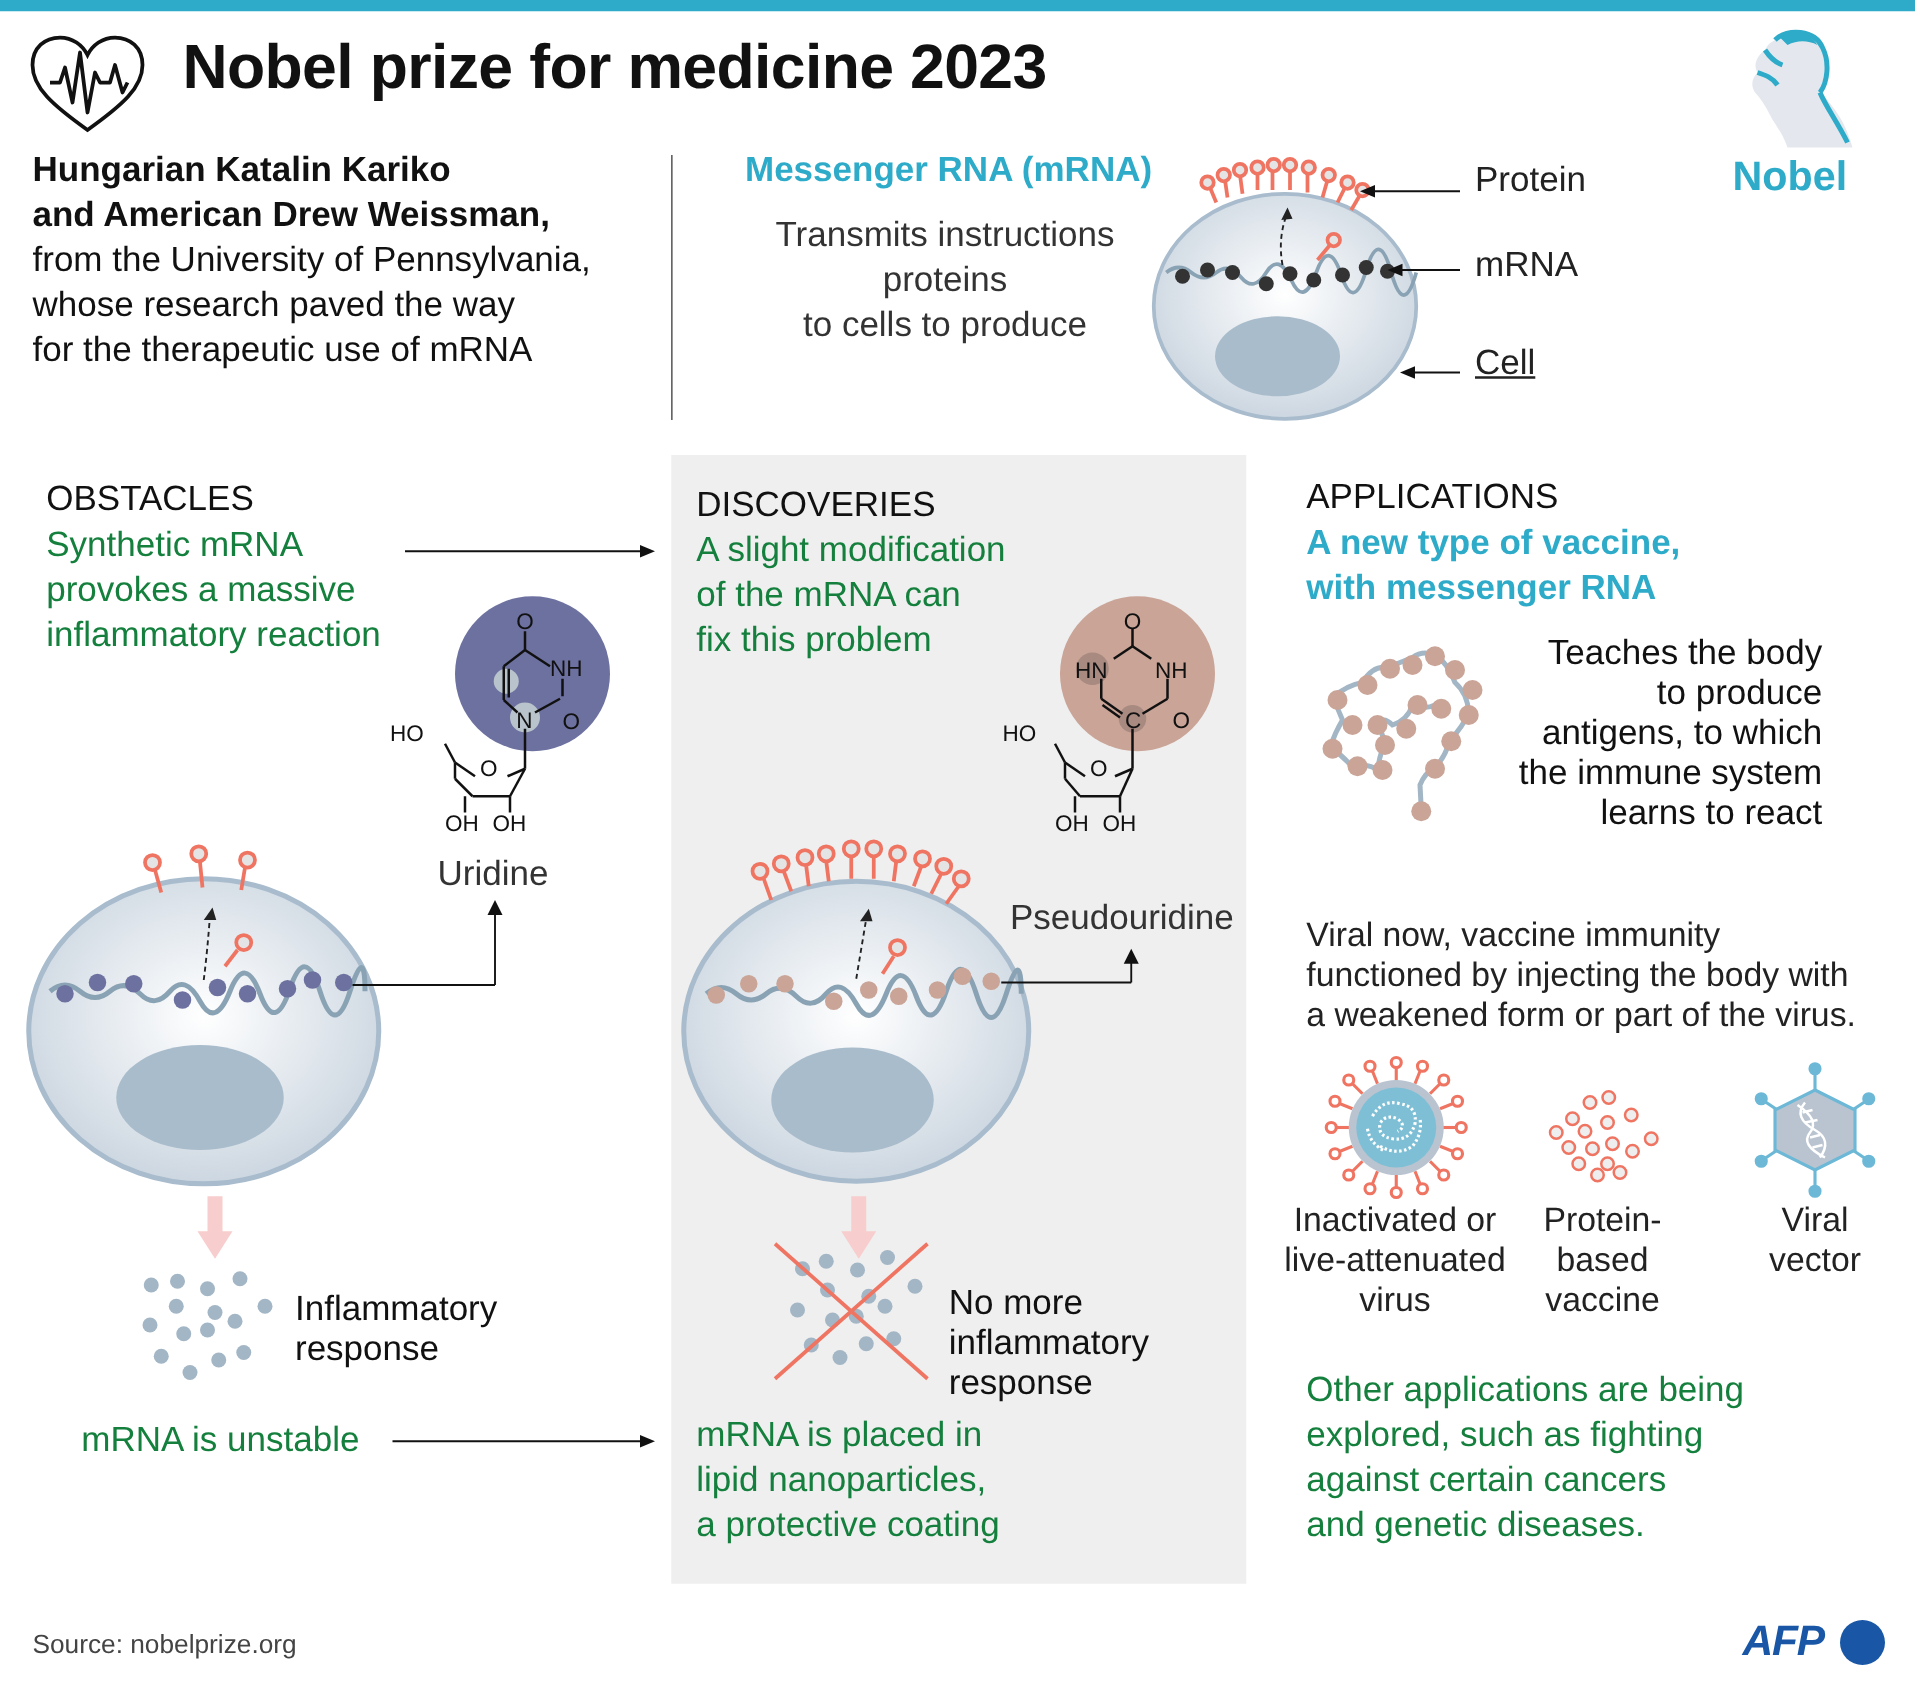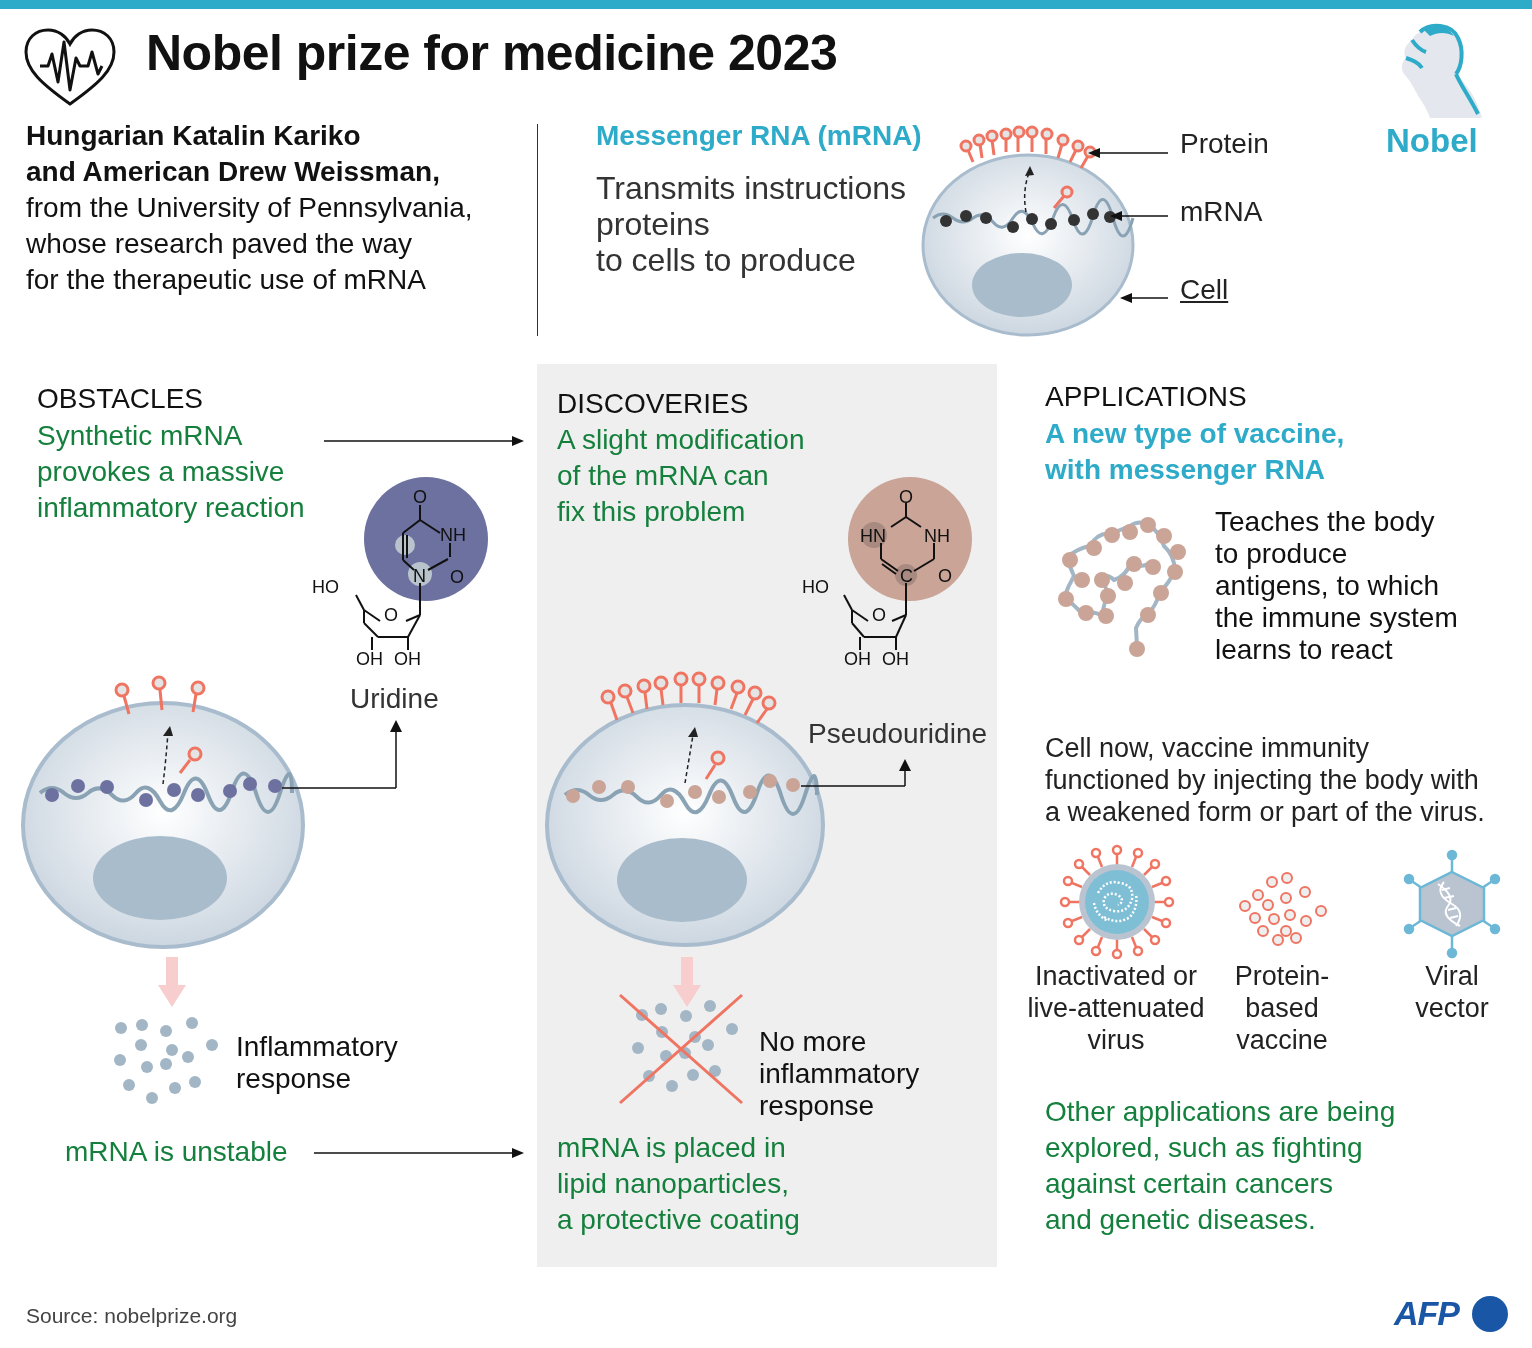--- a/index.html
+++ b/index.html
@@ -6,21 +6,21 @@
   html, body { width: 1532px; height: 1348px; background: #ffffff; overflow: hidden; }
   body { position: relative; font-family: "Liberation Sans", "DejaVu Sans", sans-serif; color: #111; }
   .abs { position: absolute; }
   .topbar { left: 0; top: 0; width: 1532px; height: 9px; background: #2eabc9; }
   .title { left: 146px; top: 24px; font-size: 50px; font-weight: bold; letter-spacing: -0.5px; color: #111; white-space: nowrap; }
   .nobel-word { left: 1386px; top: 122px; font-size: 33px; font-weight: bold; color: #2eabc9; }
   .intro { left: 26px; top: 118px; width: 500px; font-size: 28px; line-height: 36px; }
   .intro .b { font-weight: bold; }
   .vline { left: 537px; top: 124px; width: 1px; height: 212px; background: #333; }
   .mrna-h { left: 596px; top: 120px; font-size: 28px; font-weight: bold; color: #2eabc9; white-space: nowrap; }
-  .mrna-d { left: 596px; top: 170px; width: 320px; font-size: 32px; line-height: 36px; color: #333; }
+  .mrna-d { left: 596px; top: 170px; width: 320px; font-size: 28px; line-height: 36px; color: #333; text-align: center; }
   .lbl { font-size: 28px; color: #222; white-space: nowrap; }
   .discoveries-bg { left: 537px; top: 364px; width: 460px; height: 903px; background: #efefef; }
   .sec-h { font-size: 28px; color: #111; white-space: nowrap; }
   .teal { color: #15803d; font-size: 28px; line-height: 36px; }
   .teal-b { color: #2eabc9; font-size: 28px; line-height: 36px; font-weight: bold; }
   .body-txt { font-size: 28px; line-height: 32px; color: #111; }
   .light-txt { font-size: 27px; line-height: 32px; color: #222; }
   .center { text-align: center; }
   .source { left: 26px; top: 1304px; font-size: 21px; color: #444; }
   .afp { left: 1394px; top: 1294px; font-size: 34px; font-weight: bold; color: #1957a6; font-style: italic; letter-spacing: -1px; }
@@ -388,30 +388,30 @@
     <circle cx="16" cy="89" r="8"></circle>
       <circle cx="36" cy="103" r="8"></circle>
       <circle cx="56" cy="106" r="8"></circle>
     <circle cx="58" cy="86" r="8"></circle>
       <circle cx="52" cy="70" r="8"></circle>
       <circle cx="75" cy="73" r="8"></circle>
     <circle cx="84" cy="54" r="8"></circle>
       <circle cx="103" cy="57" r="8"></circle>
   </g>
 </svg>
-<div class="abs body-txt" style="left:1215px;top:506px;">
+<div class="abs body-txt" style="left:1215px;top:506px;text-align:right;">
   <div>Teaches the body</div>
   <div>to produce</div>
   <div>antigens, to which</div>
   <div>the immune system</div>
   <div>learns to react</div>
 </div>
 
 <div class="abs light-txt" style="left:1045px;top:732px;">
-  <div>Cell now, vaccine immunity</div>
+  <div>Viral now, vaccine immunity</div>
   <div>functioned by injecting the body with</div>
   <div>a weakened form or part of the virus.</div>
 </div>
 
 <svg style="left:1058px;top:843px;" width="118" height="118" viewBox="0 0 118 118">
   <g stroke="#ef7461" stroke-width="2.5" fill="#fff">
     <line x1="59" y1="10" x2="59" y2="22"></line>
       <circle cx="59" cy="7" r="4"></circle>
     <line x1="59" y1="96" x2="59" y2="108"></line>
       <circle cx="59" cy="111" r="4"></circle>

